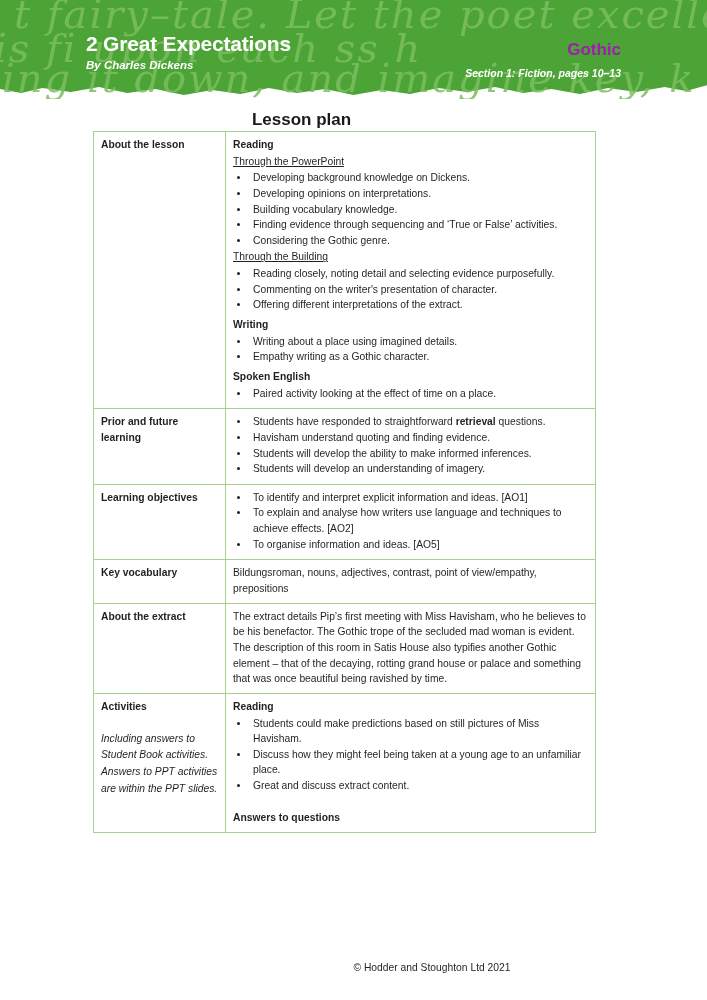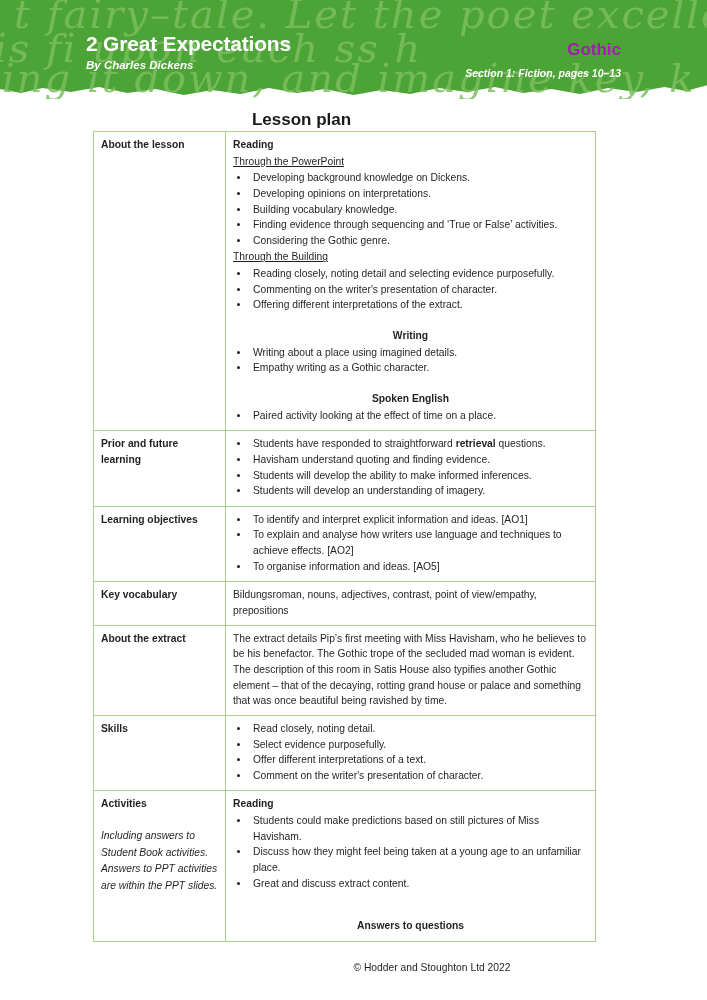--- a/index.html
+++ b/index.html
@@ -141,21 +141,21 @@
     line-height: 1.62;
   }
   .sub-head {
     font-weight: bold;
     margin: 0 0 1px 0;
   }
   .sub-head-underline {
     text-decoration: underline;
     margin: 0 0 1px 0;
   }
-  .sub-head.spaced { margin-top: 15px; text-align: center; }
+  .sub-head.spaced { margin-top: 4px; }
   ul.bullets {
     margin: 0 0 1px 0;
     padding-left: 17px;
     list-style-type: disc;
   }
   ul.bullets li {
     margin: 0;
     padding-left: 3px;
     line-height: 1.52;
   }
@@ -266,41 +266,30 @@
           <p class="para">Bildungsroman, nouns, adjectives, contrast, point of view/empathy, prepositions</p>
         </td>
       </tr>
       <tr>
         <td class="label-cell"><span>About the extract</span></td>
         <td class="content-cell">
           <p class="para">The extract details Pip’s first meeting with Miss Havisham, who he believes to be his benefactor. The Gothic trope of the secluded mad woman is evident. The description of this room in Satis House also typifies another Gothic element – that of the decaying, rotting grand house or palace and something that was once beautiful being ravished by time.</p>
         </td>
       </tr>
       <tr>
-        <td class="label-cell"><span>Skills</span></td>
-        <td class="content-cell">
-          <ul class="bullets">
-            <li>Read closely, noting detail.</li>
-            <li>Select evidence purposefully.</li>
-            <li>Offer different interpretations of a text.</li>
-            <li>Comment on the writer's presentation of character.</li>
-          </ul>
-        </td>
-      </tr>
-      <tr>
         <td class="label-cell"><span>Activities</span><span class="label-note">Including answers to Student Book activities. Answers to PPT activities are within the PPT slides.</span></td>
         <td class="content-cell">
           <p class="sub-head">Reading</p>
           <ul class="bullets">
             <li>Students could make predictions based on still pictures of Miss Havisham.</li>
             <li>Discuss how they might feel being taken at a young age to an unfamiliar place.</li>
             <li>Great and discuss extract content.</li>
           </ul>
           <div class="blank-line"></div>
           <p class="sub-head spaced">Answers to questions</p>
         </td>
       </tr>
     </tbody>
 </table>
 
 <div class="footer">
-  <span class="footer-inner">© Hodder and Stoughton Ltd 2022</span>
+  <span class="footer-inner">© Hodder and Stoughton Ltd 2021</span>
 </div>
 
 </body></html>

